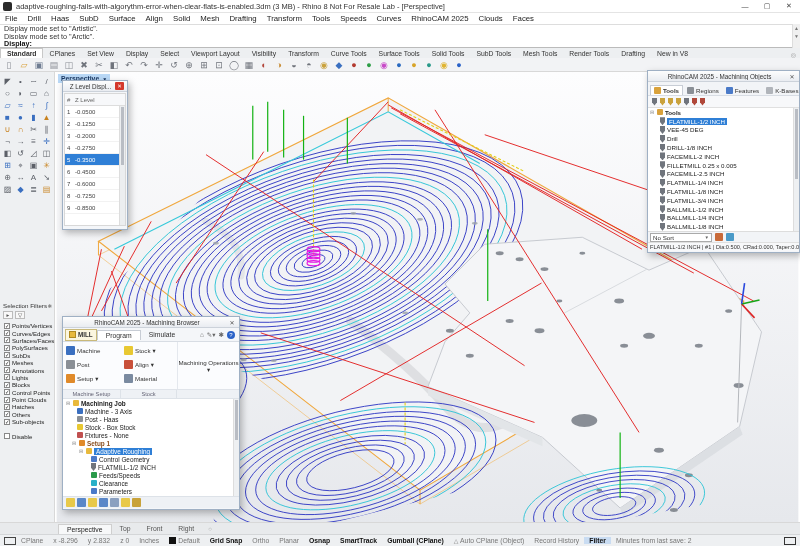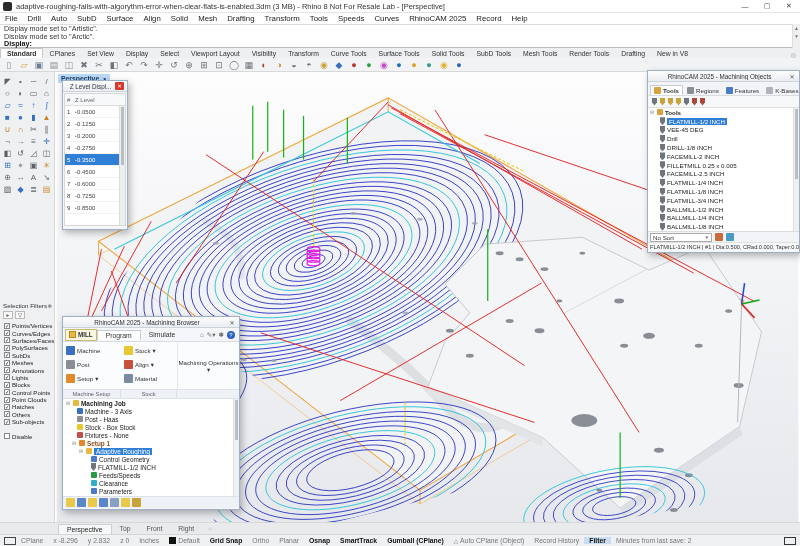--- a/index.html
+++ b/index.html
@@ -129,34 +129,34 @@
   <span class="wctrl">
     <span class="wbtn">—</span>
     <span class="wbtn">▢</span>
     <span class="wbtn">✕</span>
   </span>
 </div>
 
 <div class="menubar">
   <span>File</span>
   <span>Drill</span>
-  <span>Auto</span>
+  <span>Haas</span>
   <span>SubD</span>
   <span>Surface</span>
   <span>Align</span>
   <span>Solid</span>
   <span>Mesh</span>
   <span>Drafting</span>
   <span>Transform</span>
   <span>Tools</span>
   <span>Speeds</span>
   <span>Curves</span>
   <span>RhinoCAM 2025</span>
-  <span>Record</span>
-  <span>Help</span>
+  <span>Clouds</span>
+  <span>Faces</span>
 </div>
 
 <div class="cmdhist">
   <div>Display mode set to "Artistic".</div>
   <div>Display mode set to "Arctic".</div>
 </div>
 <div class="cmdprompt">Display:</div>
 <div class="cmdscroll">▲<br>▼</div>
 
 <div class="tabrow">

